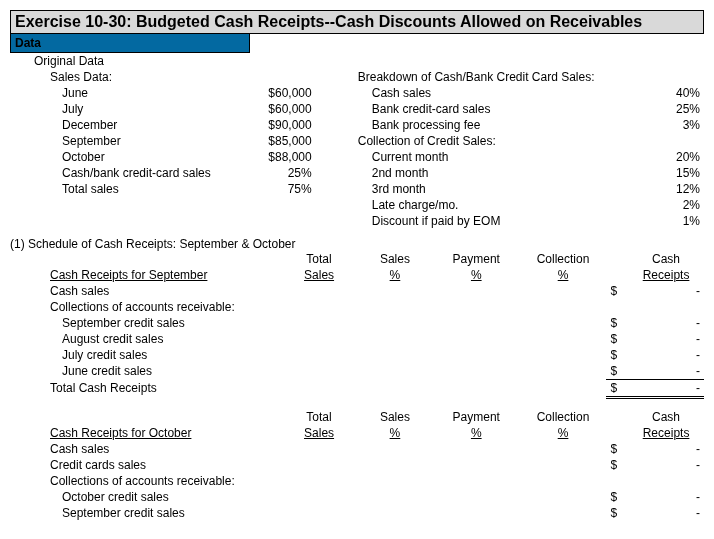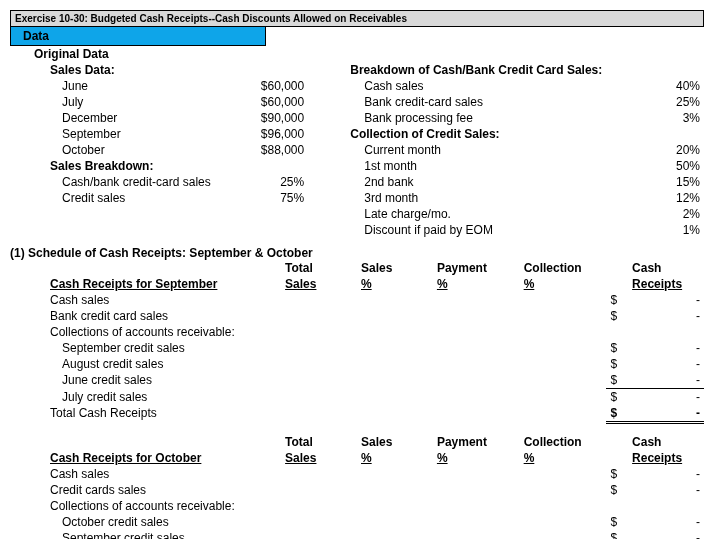--- a/index.html
+++ b/index.html
@@ -7,45 +7,45 @@
     font-size: 12px;
     margin: 10px;
     color: #000;
     width: 694px;
   }
   .header-bar {
     background: #d9d9d9;
     border: 1px solid #000;
     font-weight: bold;
     padding: 2px 4px;
-    font-size: 10px;
+    font-size: 16px;
   }
   .data-bar {
-    background: #0ea5e9;
+    background: #0369a1;
     border: 1px solid #000;
     border-top: none;
     font-weight: bold;
-    padding: 2px 12px;
+    padding: 2px 4px;
     width: 230px;
   }
   table {
     border-collapse: collapse;
     width: 100%;
   }
   td {
     padding: 1px 4px;
     vertical-align: top;
     white-space: nowrap;
   }
-  .bold { font-weight: bold; }
+  .bold { font-weight: normal; }
   .indent1 { padding-left: 24px; }
   .indent2 { padding-left: 40px; margin-top: 20px; }
   .indent3 { padding-left: 52px; }
   .right { text-align: right; }
-  .center { text-align: left; }
+  .center { text-align: center; }
   .u { text-decoration: underline; }
   .underline-thin { border-bottom: 1px solid #000; }
   .dbl-underline { border-bottom: 3px double #000; }
   .section-gap { height: 8px; }
   .col-amt { width: 70px; }
 </style>
 </head>
 <body>
 
 <div class="header-bar">Exercise 10-30: Budgeted Cash Receipts--Cash Discounts Allowed on Receivables</div>
@@ -83,51 +83,43 @@
 <tr>
   <td class="indent3">December</td>
   <td class="right">$90,000</td>
         <td></td>
   <td style="padding-left:18px">Bank processing fee</td>
         <td></td>
   <td class="right">3%</td>
 </tr>
 <tr>
   <td class="indent3">September</td>
-  <td class="right">$96,000</td>
+  <td class="right">$85,000</td>
         <td></td>
   <td class="bold" colspan="2">Collection of Credit Sales:</td>
         <td></td>
 </tr>
 <tr>
   <td class="indent3">October</td>
   <td class="right">$88,000</td>
         <td></td>
   <td style="padding-left:18px">Current month</td>
         <td></td>
   <td class="right">20%</td>
 </tr>
 <tr>
-  <td class="bold indent2">Sales Breakdown:</td>
-  <td></td>
-        <td></td>
-  <td style="padding-left:18px">1st month</td>
-        <td></td>
-  <td class="right">50%</td>
-</tr>
-<tr>
   <td class="indent3">Cash/bank credit-card sales</td>
   <td class="right">25%</td>
         <td></td>
-  <td style="padding-left:18px">2nd bank</td>
+  <td style="padding-left:18px">2nd month</td>
         <td></td>
   <td class="right">15%</td>
 </tr>
 <tr>
-  <td class="indent3">Credit sales</td>
+  <td class="indent3">Total sales</td>
   <td class="right">75%</td>
         <td></td>
   <td style="padding-left:18px">3rd month</td>
         <td></td>
   <td class="right">12%</td>
 </tr>
 <tr>
   <td></td>
         <td></td>
         <td></td>
@@ -182,29 +174,20 @@
 <tr>
         <td class="indent2">Cash sales</td>
         <td></td>
         <td></td>
         <td></td>
         <td></td>
   <td>$</td>
         <td class="right">-</td>
       </tr>
 <tr>
-        <td class="indent2">Bank credit card sales</td>
-        <td></td>
-        <td></td>
-        <td></td>
-        <td></td>
-  <td>$</td>
-        <td class="right">-</td>
-      </tr>
-<tr>
         <td class="indent2">Collections of accounts receivable:</td>
         <td colspan="6"></td>
       </tr>
 <tr>
         <td class="indent3">September credit sales</td>
         <td></td>
         <td></td>
         <td></td>
         <td></td>
   <td>$</td>
@@ -213,36 +196,36 @@
 <tr>
         <td class="indent3">August credit sales</td>
         <td></td>
         <td></td>
         <td></td>
         <td></td>
   <td>$</td>
         <td class="right">-</td>
       </tr>
 <tr>
+        <td class="indent3">July credit sales</td>
+        <td></td>
+        <td></td>
+        <td></td>
+        <td></td>
+  <td>$</td>
+        <td class="right">-</td>
+      </tr>
+<tr>
         <td class="indent3">June credit sales</td>
         <td></td>
         <td></td>
         <td></td>
         <td></td>
   <td class="underline-thin">$</td>
         <td class="right underline-thin">-</td>
-      </tr>
-<tr>
-        <td class="indent3">July credit sales</td>
-        <td></td>
-        <td></td>
-        <td></td>
-        <td></td>
-  <td>$</td>
-        <td class="right">-</td>
       </tr>
 <tr>
         <td class="indent2">Total Cash Receipts</td>
         <td></td>
         <td></td>
         <td></td>
         <td></td>
   <td class="dbl-underline bold">$</td>
         <td class="right dbl-underline bold">-</td>
       </tr>

